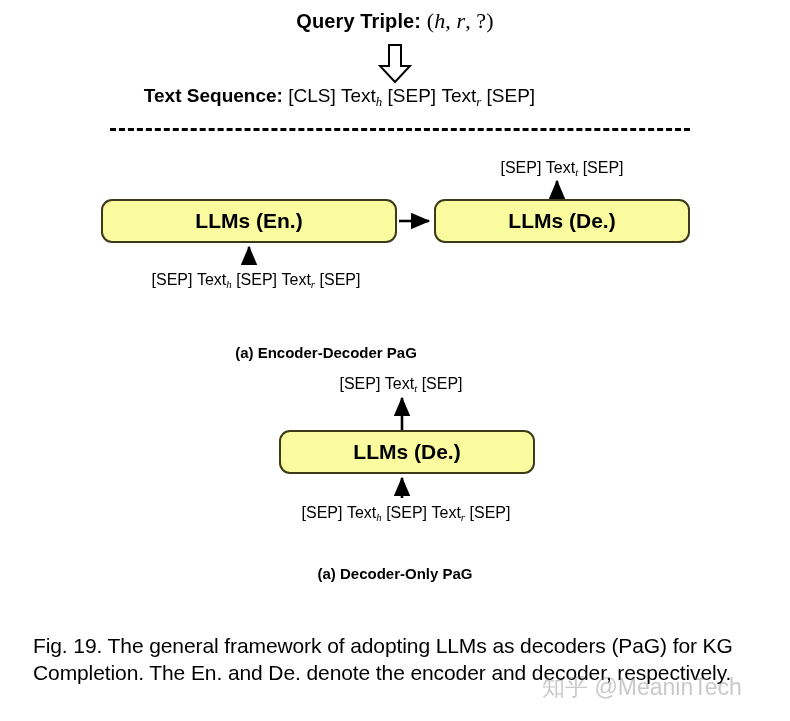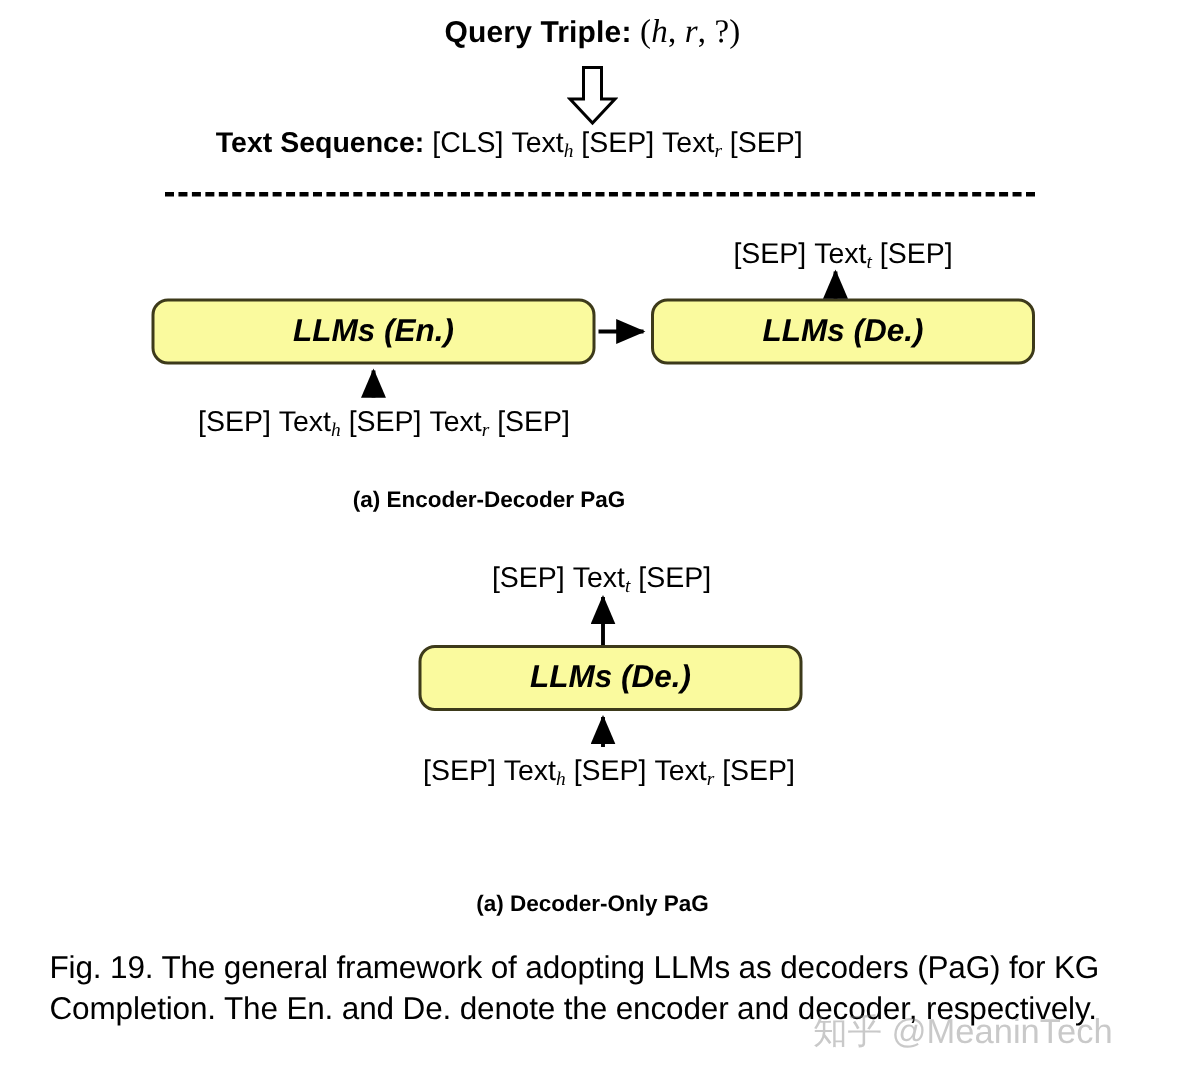--- a/index.html
+++ b/index.html
@@ -62,36 +62,35 @@
   .node-box {
     border: 2px solid #3d3a1a;
     border-radius: 11px;
     background: #fafa9e;
     display: flex;
     align-items: center;
     justify-content: center;
     font-size: 21px;
     font-weight: bold;
     box-sizing: border-box;
-    font-style: italic;
   }
 
   #enc-box { top: 199px; left: 101px; width: 296px; height: 44px; }
   #dec-box { top: 199px; left: 434px; width: 256px; height: 44px; }
   #dec2-box { top: 430px; left: 279px; width: 256px; height: 44px; }
 
-  .seq-text { font-size: 19px; white-space: nowrap; }
+  .seq-text { font-size: 16px; white-space: nowrap; }
 
   #enc-out-text  { top: 159px; left: 440px; width: 244px; }
   #enc-in-text   { top: 271px; left: 84px;  width: 344px; }
-  #cap-a1        { top: 325px; left: 0;     width: 652px; font-size: 15px; font-weight: bold; }
+  #cap-a1        { top: 344px; left: 0;     width: 652px; font-size: 15px; font-weight: bold; }
 
   #dec2-out-text { top: 375px; left: 295px; width: 212px; }
   #dec2-in-text  { top: 504px; left: 234px; width: 344px; }
-  #cap-a2        { top: 565px; left: 0;     width: 790px; font-size: 15px; font-weight: bold; margin-top: 29px; }
+  #cap-a2        { top: 565px; left: 0;     width: 790px; font-size: 15px; font-weight: bold; }
 
   
   #arrow-layer {
     top: 0; left: 0; width: 790px; height: 721px;
     pointer-events: none;
   }
 
   
   #fig-caption {
     top: 632px; left: 12px; width: 768px;

